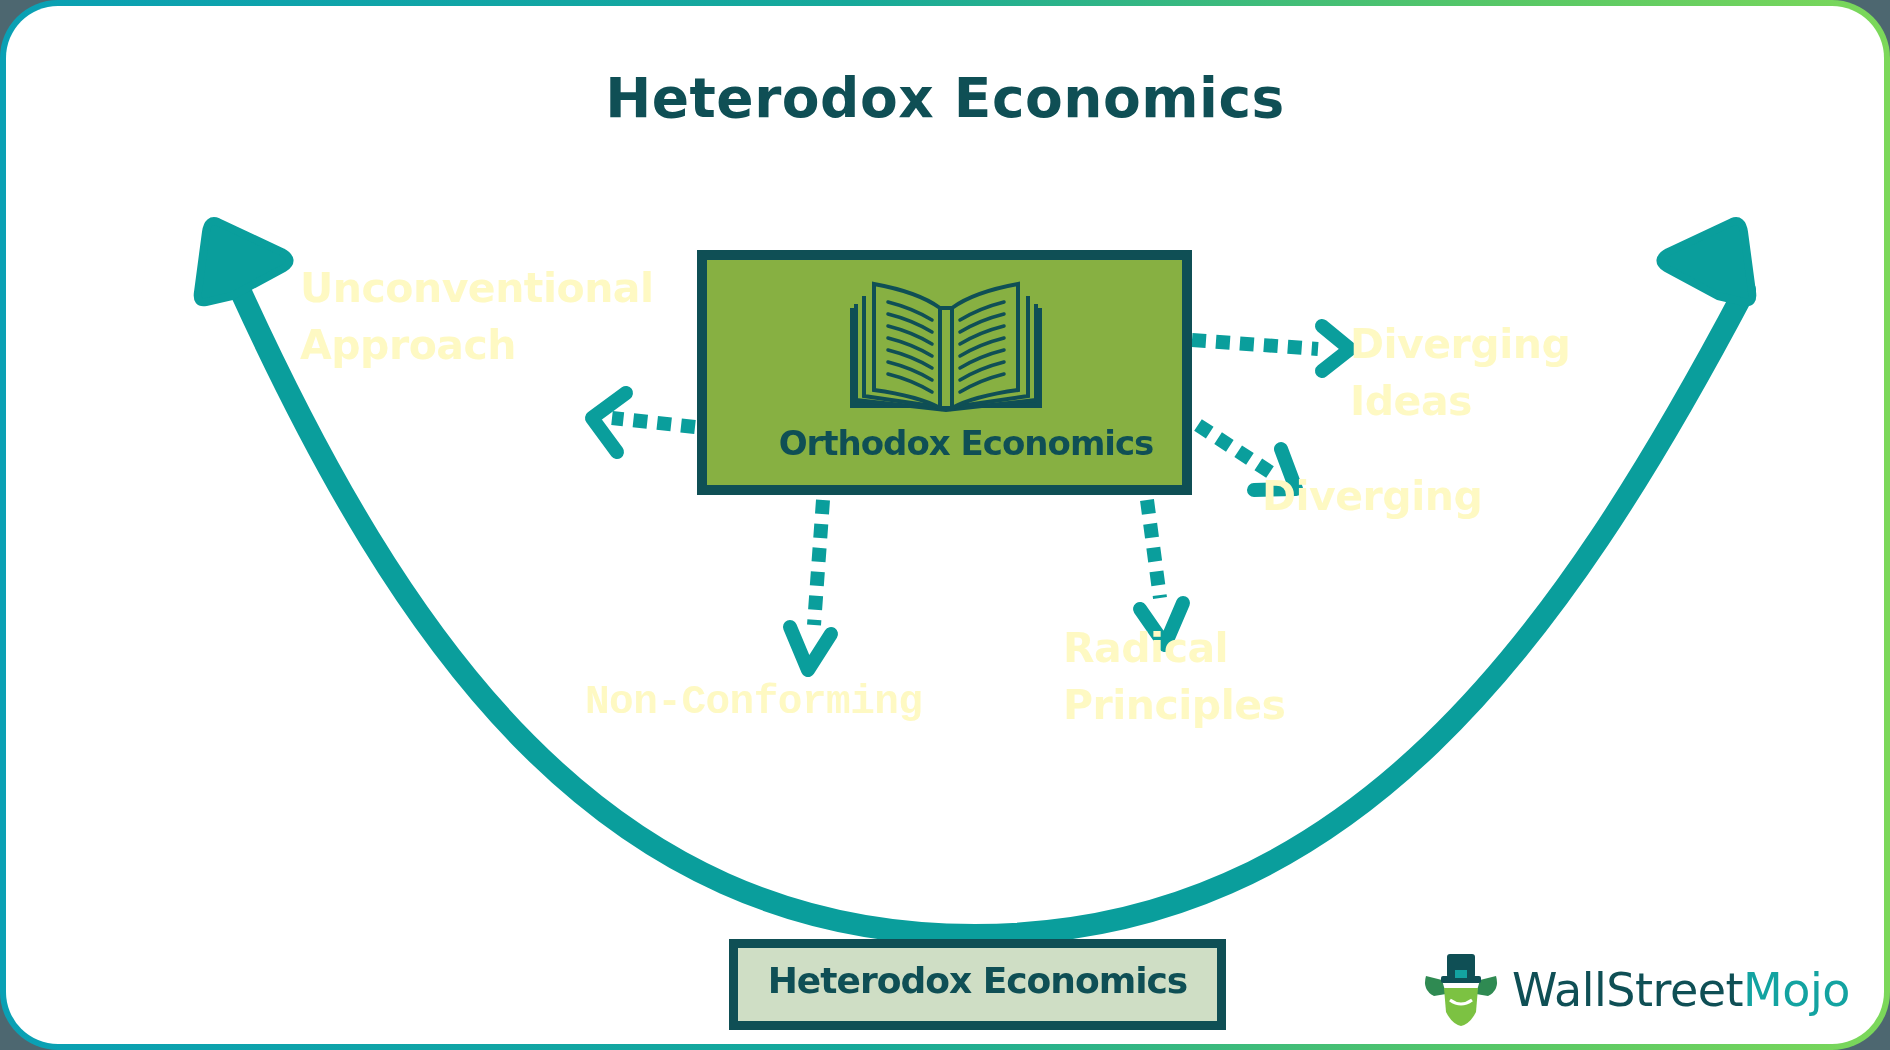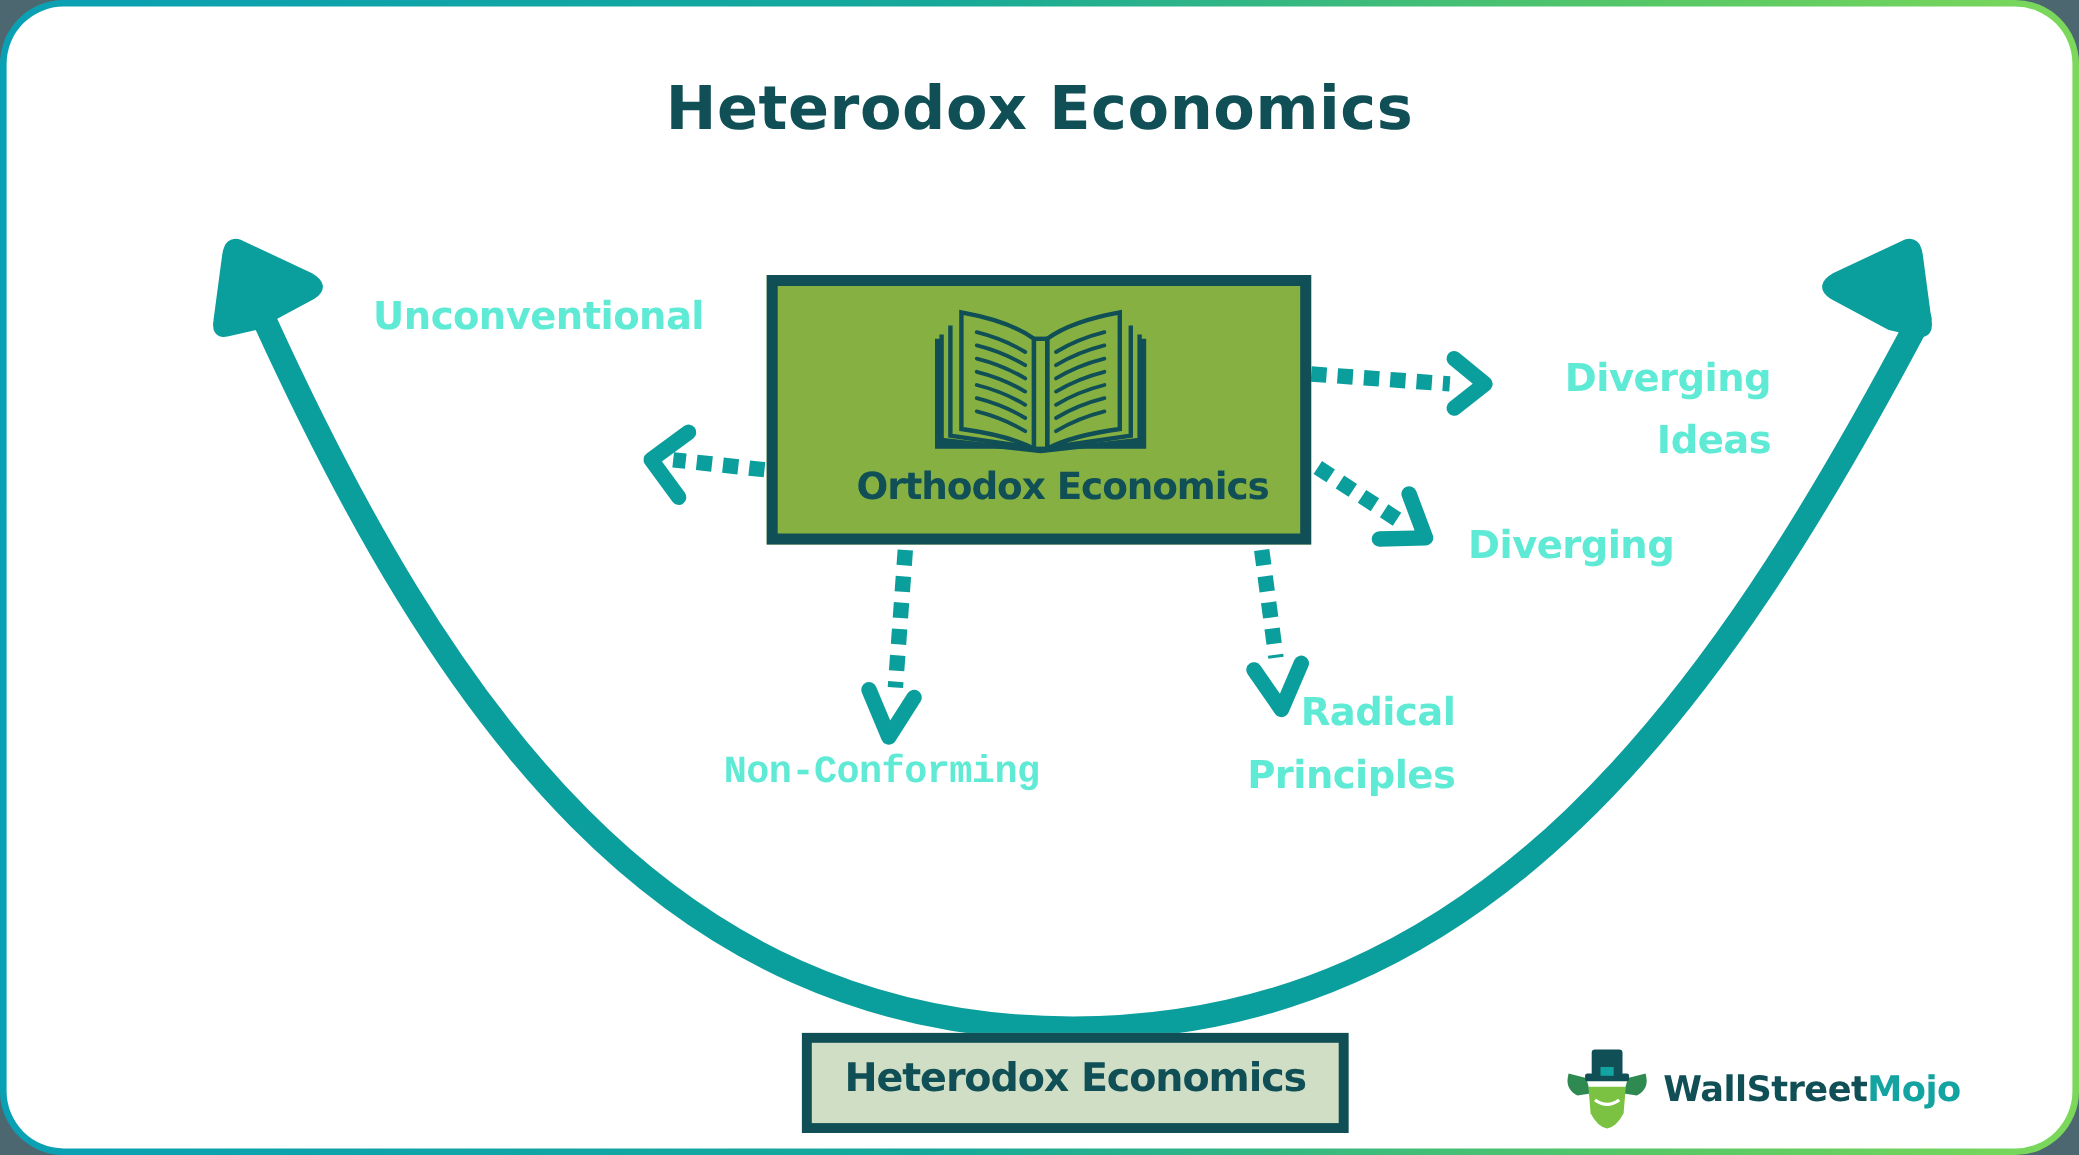--- a/index.html
+++ b/index.html
@@ -1,28 +1,28 @@
 <!DOCTYPE html>
 <html><head>
 <meta charset="utf-8">
 <style>
   html, body { margin:0; padding:0; }
   body { width:1890px; height:1050px; position:relative; overflow:hidden; background:#4d6770; font-family:"DejaVu Sans", sans-serif; }
   .frame { position:absolute; left:0; top:0; width:1890px; height:1050px; border-radius:58px; background:linear-gradient(90deg,#0aa0b4 0%,#16a99a 45%,#58c866 80%,#7cd85a 100%); }
   .card { position:absolute; left:6px; top:6px; width:1878px; height:1038px; border-radius:52px; background:#ffffff; }
   svg.art { position:absolute; left:0; top:0; }
   .title { position:absolute; left:0; width:1890px; top:66px; text-align:center; font-size:55px; font-weight:bold; color:#0f4f55; letter-spacing:0.5px; }
-  .label { position:absolute; color:#5eead4; font-weight:bold; font-size:35px; line-height:57px; text-align:right; letter-spacing:-0.5px; }
+  .label { position:absolute; color:#fef9c3; font-weight:bold; font-size:41px; line-height:57px; text-align:left; letter-spacing:-0.5px; }
   .ortho-box { position:absolute; left:697px; top:250px; width:475px; height:225px; border:10px solid #0f4f55; background:#87b042; }
   .ortho-text { position:absolute; left:0; right:0; bottom:22px; text-align:center; font-size:34px; font-weight:bold; color:#0f4f55; letter-spacing:-1px;margin-left:43px; }
   .book { position:absolute; left:141px; top:8px; }
   .hetero-box { position:absolute; left:729px; top:939px; width:479px; height:73px; border:9px solid #0f4f55; background:#cfdec5; }
   .hetero-text { position:absolute; left:0; right:0; top:12px; text-align:center; font-size:36px; font-weight:bold; color:#0f4f55; letter-spacing:-1px; }
   .logo { position:absolute; left:1420px; top:950px; height:80px; display:flex; align-items:center; }
-  .logo-text { font-size:32px; font-weight:bold; letter-spacing:-0.5px; margin-left:10px;text-align:right; }
+  .logo-text { font-size:46px; font-weight:normal; letter-spacing:-0.5px; margin-left:10px;text-align:right; }
   .logo-a { color:#0f4f55; }
   .logo-b { color:#13a3a1; }
 </style>
 </head>
 <body>
 
 <div class="frame"></div>
 <div class="card"></div>
 
 <svg class="art" width="1890" height="1050" viewBox="0 0 1890 1050">
@@ -86,20 +86,21 @@
         <path d="M 156 82 Q 132 88 112 100"></path>
         <path d="M 156 94 Q 132 100 112 112"></path>
       <path d="M 156 106 Q 132 112 112 124"></path>
     </g>
   </svg>
   <div class="ortho-text">Orthodox Economics</div>
 </div>
 
 <div class="label" style="left:300px; top:260px; width:340px;">
   <div>Unconventional</div>
+  <div>Approach</div>
 </div>
 
 <div class="label" style="left:1350px; top:316px; width:260px;">
   <div>Diverging</div>
   <div>Ideas</div>
 </div>
 
 <div class="label" style="left:1262px; top:468px; width:260px;">
   <div>Diverging</div>
 </div>

